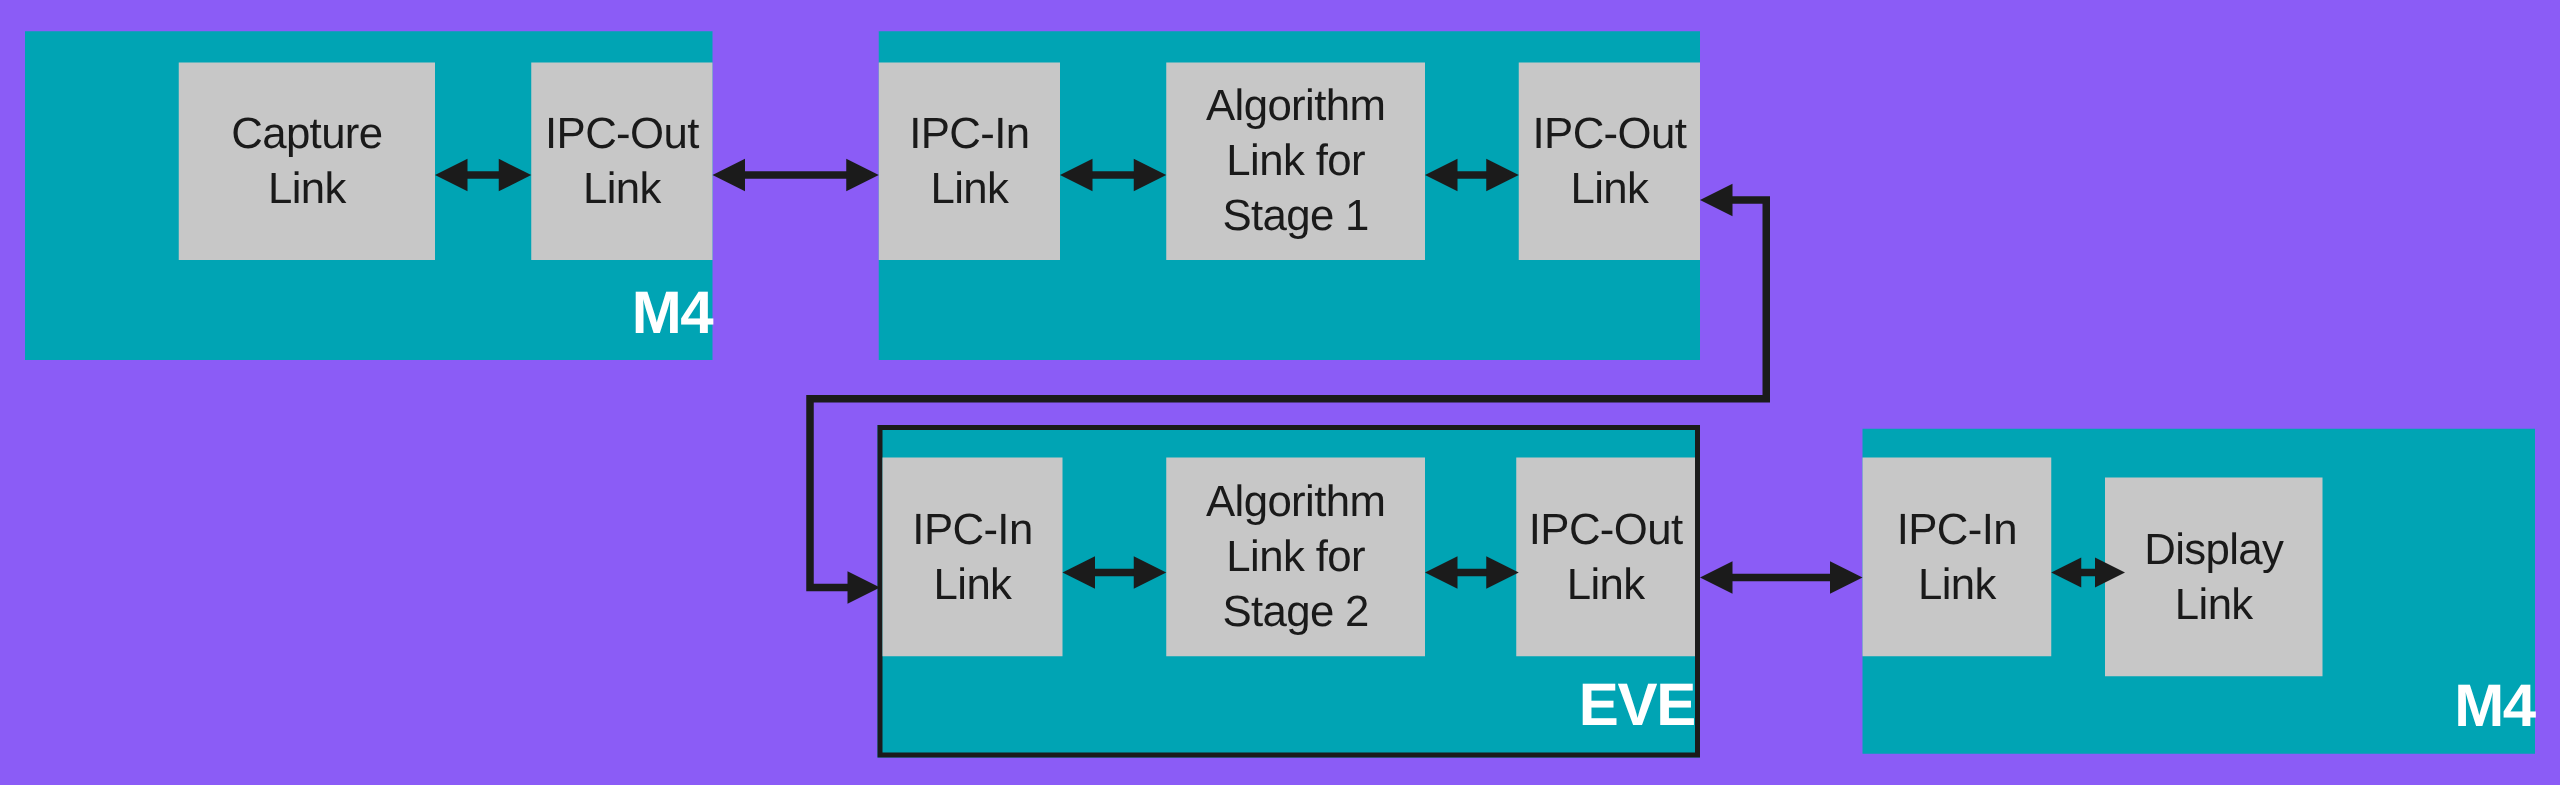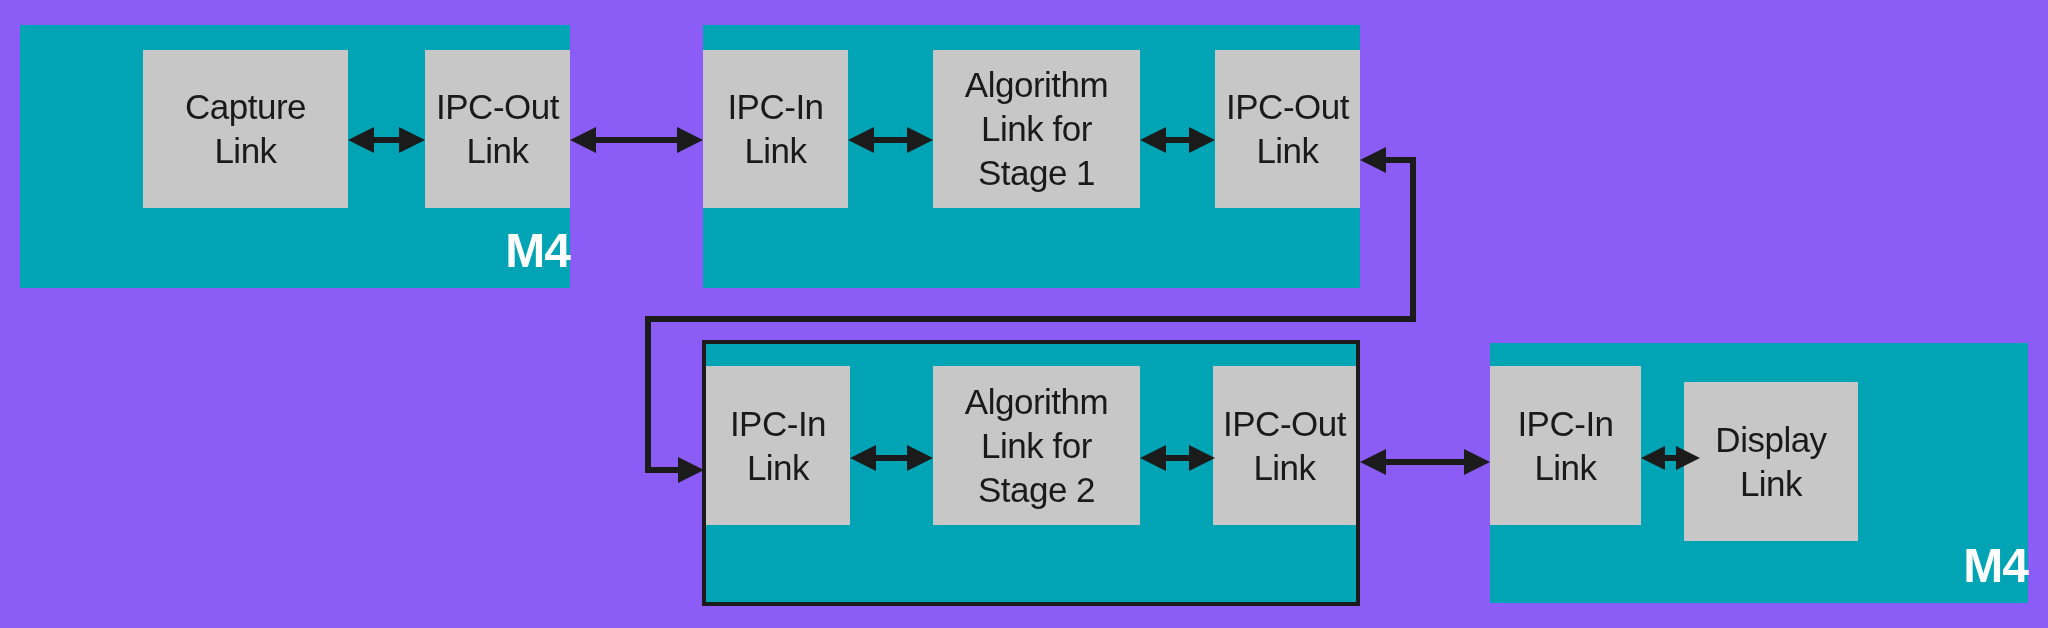--- a/index.html
+++ b/index.html
@@ -100,20 +100,21 @@
     </div>
     <div class="gbox" style="left:227px;top:22px;width:207px;height:159px;">
       <span>Algorithm
 Link for
 Stage 2</span>
     </div>
     <div class="gbox" style="left:507px;top:22px;width:143px;height:159px;">
       <span>IPC-Out
 Link</span>
     </div>
+    <div class="proc-label">EVE</div>
   </div>
 
   <div class="proc" style="left:1490px;top:343px;width:538px;height:260px;">
     <div class="gbox" style="left:0px;top:23px;width:151px;height:159px;">
       <span>IPC-In
 Link</span>
     </div>
     <div class="gbox" style="left:194px;top:23px;width:174px;height:159px;margin-top:16px;">
       <span>Display
 Link</span>

